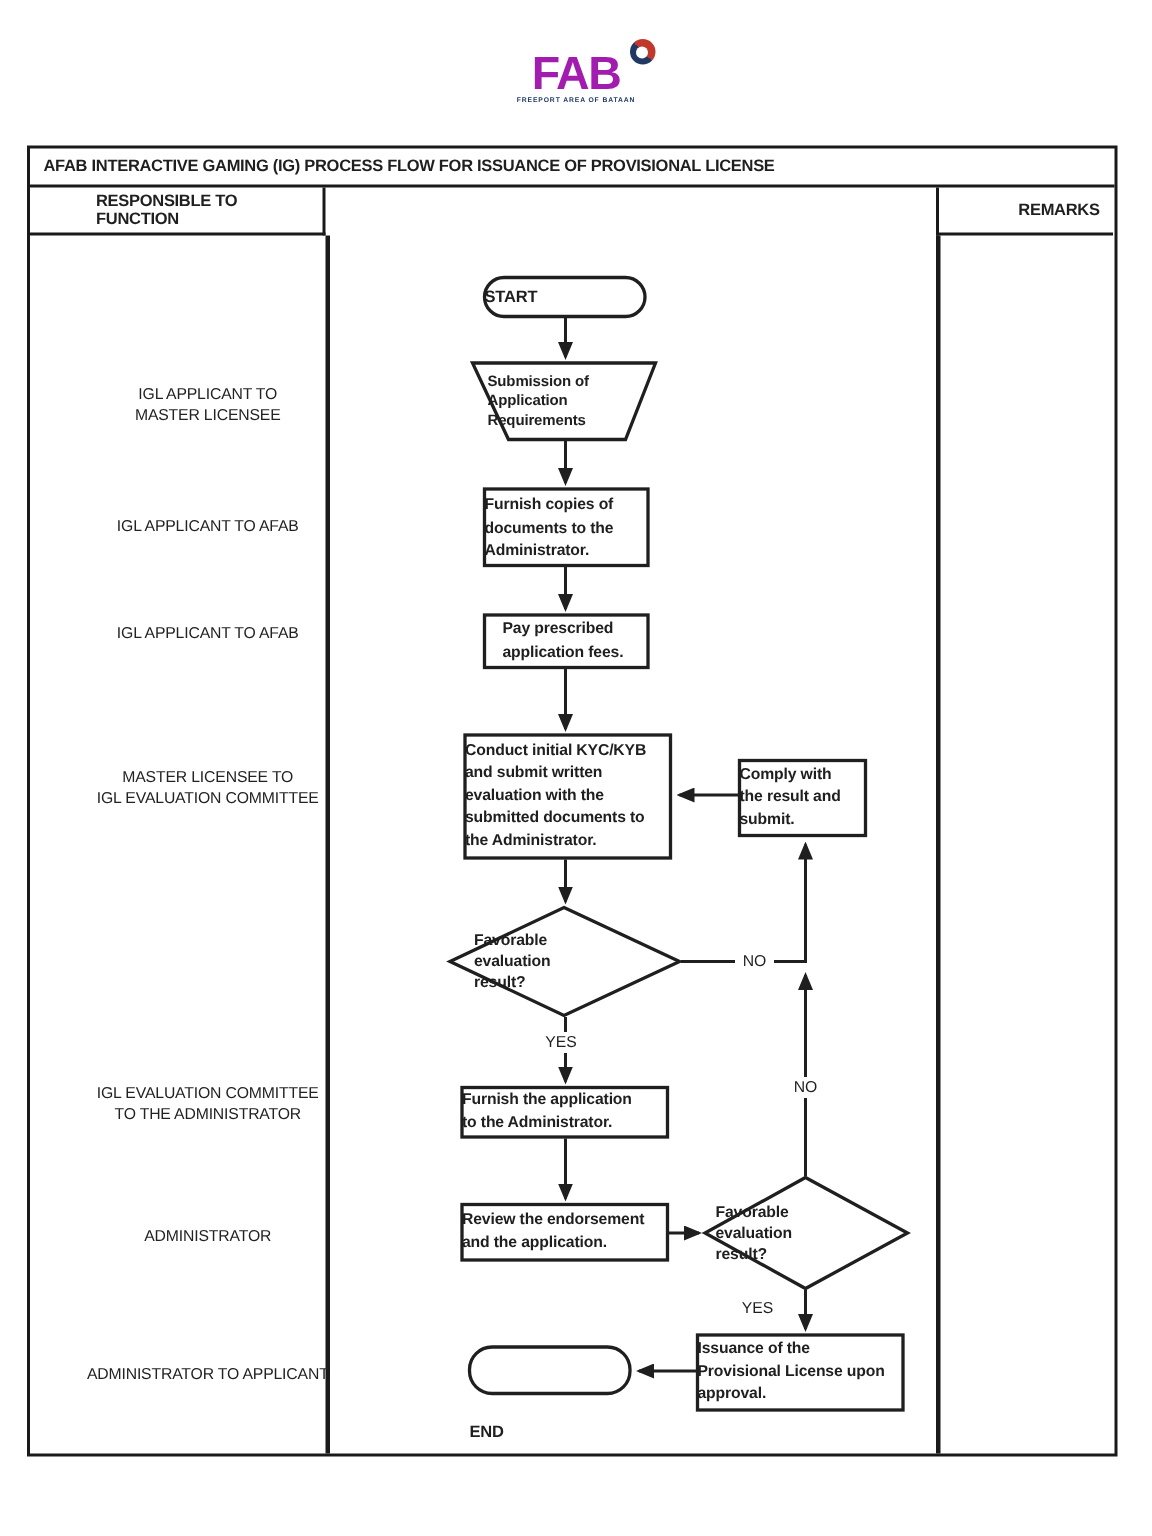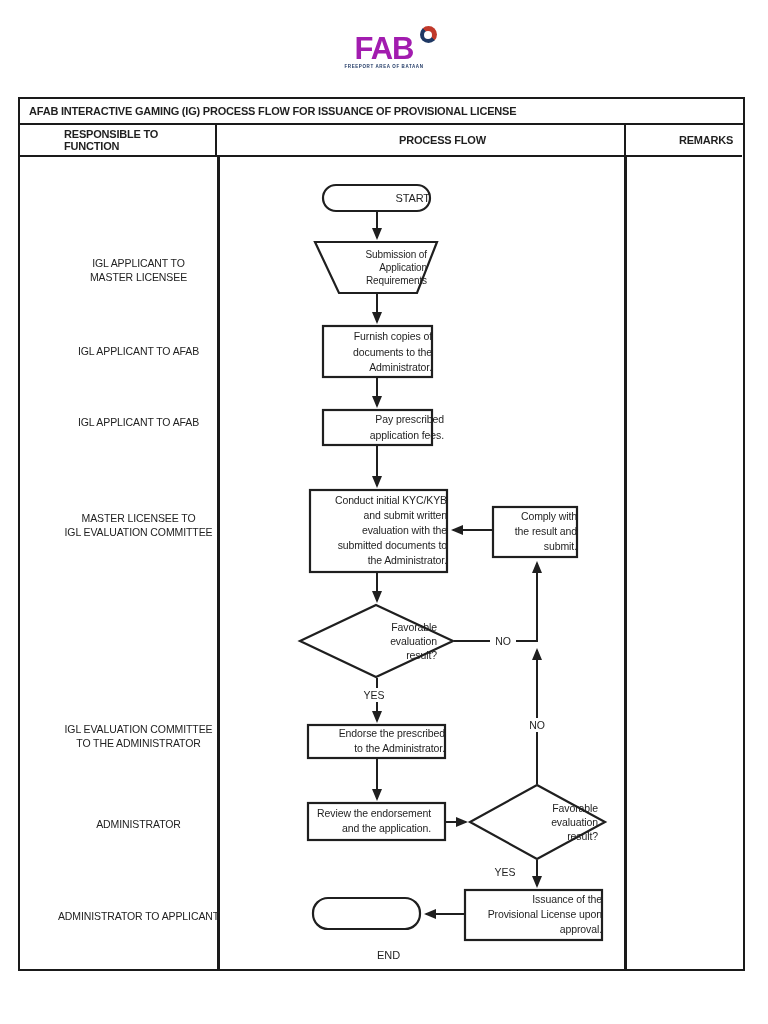--- a/index.html
+++ b/index.html
@@ -30,42 +30,41 @@
   .vline{position:absolute;top:58px;bottom:0;width:2.5px;background:#1a1a1a;}
   .v1{left:197px;}
   .v2{left:604px;}
 
   
   .lane{position:absolute;left:18px;width:197px;text-align:center;font-size:10.5px;
         line-height:14px;white-space:pre-line;letter-spacing:-.1px;color:#222;margin-left:22px;}
 
   
   .fc-svg{position:absolute;left:0;top:0;}
-  .node-text{position:absolute;text-align:right;font-size:10.5px;line-height:15px;
-             white-space:pre-line;color:#1f1f1f;letter-spacing:-.1px;}
+  .node-text{position:absolute;text-align:left;font-size:10.5px;line-height:15px;
+             white-space:pre-line;color:#1f1f1f;letter-spacing:-.1px;font-weight:bold;}
   .branch{position:absolute;font-size:10.5px;color:#1f1f1f;text-align:center;
           background:#fff;line-height:14px;height:14px;}
 </style>
 </head>
 <body>
 
 <div class="page">
 
   <div class="logo-block">
     <div class="logo-row">
       <span class="fab-word">FAB</span>
       <span class="fab-ring"></span>
       <div class="fab-tagline">FREEPORT AREA OF BATAAN</div>
     </div>
   </div>
 
   <div class="tbl">
     <div class="tbl-title">AFAB INTERACTIVE GAMING (IG) PROCESS FLOW FOR ISSUANCE OF PROVISIONAL LICENSE</div>
     <div class="hdr hdr1">RESPONSIBLE TO FUNCTION</div>
-    <div class="hdr hdr2">PROCESS FLOW</div>
     <div class="hdr hdr3">REMARKS</div>
     <div class="vline v1"></div>
     <div class="vline v2"></div>
   </div>
 
   <div class="lane" style="top:256px">IGL APPLICANT TO
 MASTER LICENSEE</div>
   <div class="lane" style="top:344px">IGL APPLICANT TO AFAB</div>
   <div class="lane" style="top:415px">IGL APPLICANT TO AFAB</div>
   <div class="lane" style="top:511px">MASTER LICENSEE TO
@@ -126,21 +125,21 @@
 and submit written
 evaluation with the
 submitted documents to
 the Administrator.</div>
   <div class="node-text" style="left:493px;top:509px;width:84px;line-height:15px">Comply with
 the result and
 submit.</div>
   <div class="node-text" style="left:316px;top:620px;width:121px;line-height:14px">Favorable
 evaluation
 result?</div>
-  <div class="node-text" style="left:308px;top:726px;width:137px;line-height:15px">Endorse the prescribed
+  <div class="node-text" style="left:308px;top:726px;width:137px;line-height:15px">Furnish the application
 to the Administrator.</div>
   <div class="node-text" style="left:308px;top:806px;width:123px;line-height:15px">Review the endorsement
 and the application.</div>
   <div class="node-text" style="left:477px;top:801px;width:121px;line-height:14px">Favorable
 evaluation
 result?</div>
   <div class="node-text" style="left:465px;top:892px;width:137px;line-height:15px">Issuance of the
 Provisional License upon
 approval.</div>
   <div class="node-text" style="left:313px;top:940px;width:87px;height:31px;line-height:31px;font-size:11px">END</div>

